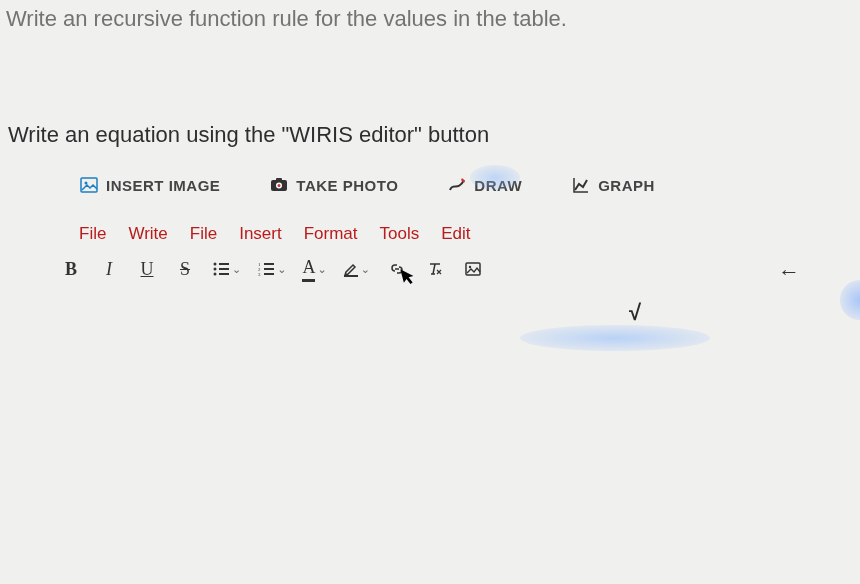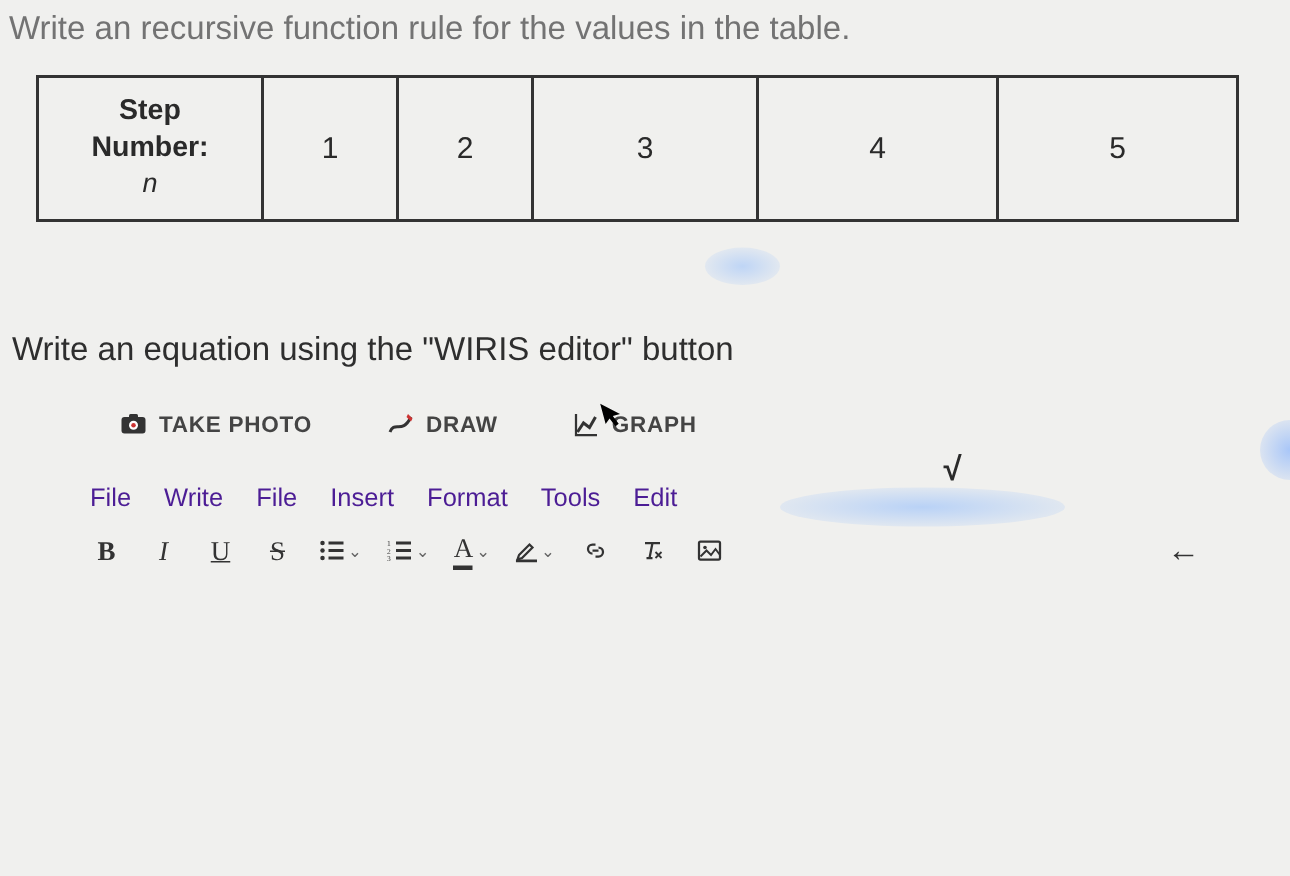--- a/index.html
+++ b/index.html
@@ -126,21 +126,22 @@
     .action-btn .icon {
       display: inline-flex;
       width: 18px;
       height: 18px;
     }
     .menubar {
       display: flex;
       gap: 22px;
       padding: 10px 60px 6px 60px;
       font-size: 17px;
-      color: #4c1d95;
+      color: #b91c1c;
+      margin-left: 19px;
     }
     .menubar span {
       cursor: pointer;
     }
     .toolbar {
       display: flex;
       gap: 16px;
       align-items: center;
       padding: 6px 60px;
       font-size: 18px;
@@ -176,50 +177,48 @@
     }
   </style>
 </head>
 <body>
 
 <div class="prompt">Write an recursive function rule for the values in the table.</div>
 
 <div class="table-wrap">
   <table class="data">
     <tbody>
-        <tr>
-      <td class="hdr-cell">
-        <span>Step</span><br>
-        <span>Number:</span><br>
-        <span class="n-var">n</span>
-      </td>
-      <td class="col-narrow">1</td>
-      <td class="col-narrow">2</td>
-      <td class="col-mid">3</td>
-      <td class="col-wide">4</td>
-      <td class="col-wide">5</td>
-    </tr>
   </tbody>
     </table>
 </div>
 
 <div class="cursor-arrow">
   <svg width="16" height="20" viewBox="0 0 16 20">
     <path d="M1 1 L1 15 L4.5 12 L7 18 L9.5 17 L7 11 L12 11 Z" fill="#000"></path>
   </svg>
 </div>
 
 <div class="highlight2"></div>
 <div class="highlight1"></div>
 <div class="side-glow"></div>
 <div class="sqrt-mark">√</div>
 
 <div class="instruction">Write an equation using the "WIRIS editor" button</div>
 
 <div class="action-row">
+  <div class="action-btn">
+    <span class="icon">
+      <svg viewBox="0 0 18 18">
+          <rect x="1" y="2" width="16" height="14" rx="1" fill="none" stroke="#1a7fc4" stroke-width="1.5"></rect>
+          <circle cx="6" cy="7" r="1.5" fill="#1a7fc4"></circle>
+          <path d="M2 14 L7 9 L10 12 L13 9 L17 13" fill="none" stroke="#1a7fc4" stroke-width="1.5"></path>
+        </svg>
+    </span>
+    <span>INSERT IMAGE</span>
+  </div>
   <div class="action-btn">
     <span class="icon">
       <svg viewBox="0 0 18 18">
           <rect x="1" y="4" width="16" height="11" rx="2" fill="#333"></rect>
           <circle cx="9" cy="9.5" r="3" fill="#fff"></circle>
           <circle cx="9" cy="9.5" r="1.5" fill="#c33"></circle>
           <rect x="6" y="2" width="6" height="3" rx="1" fill="#333"></rect>
         </svg>
     </span>
     <span>TAKE PHOTO</span>

